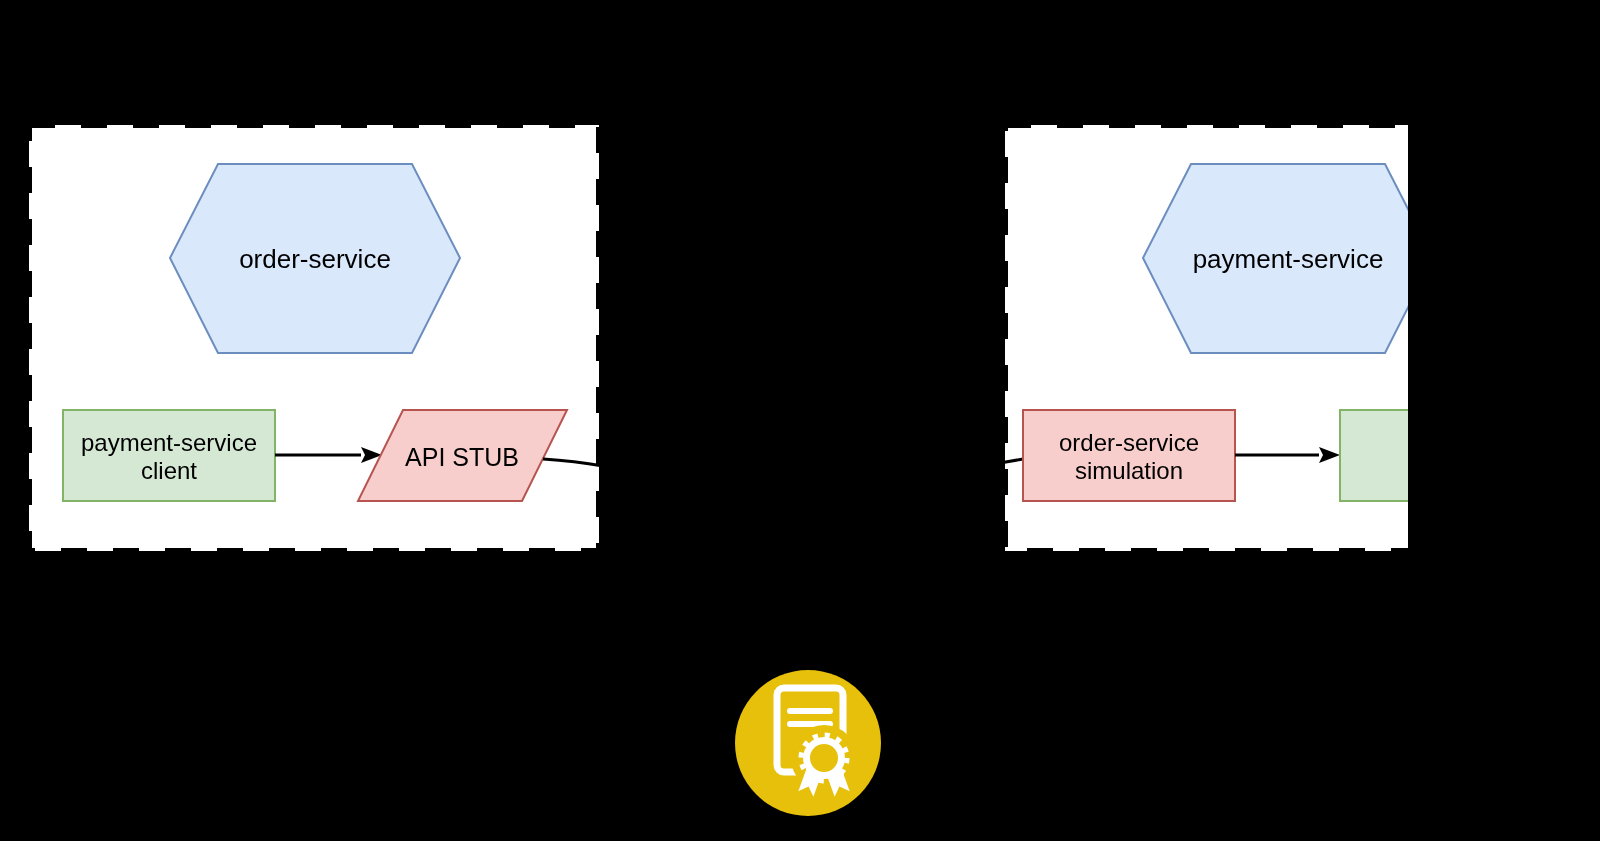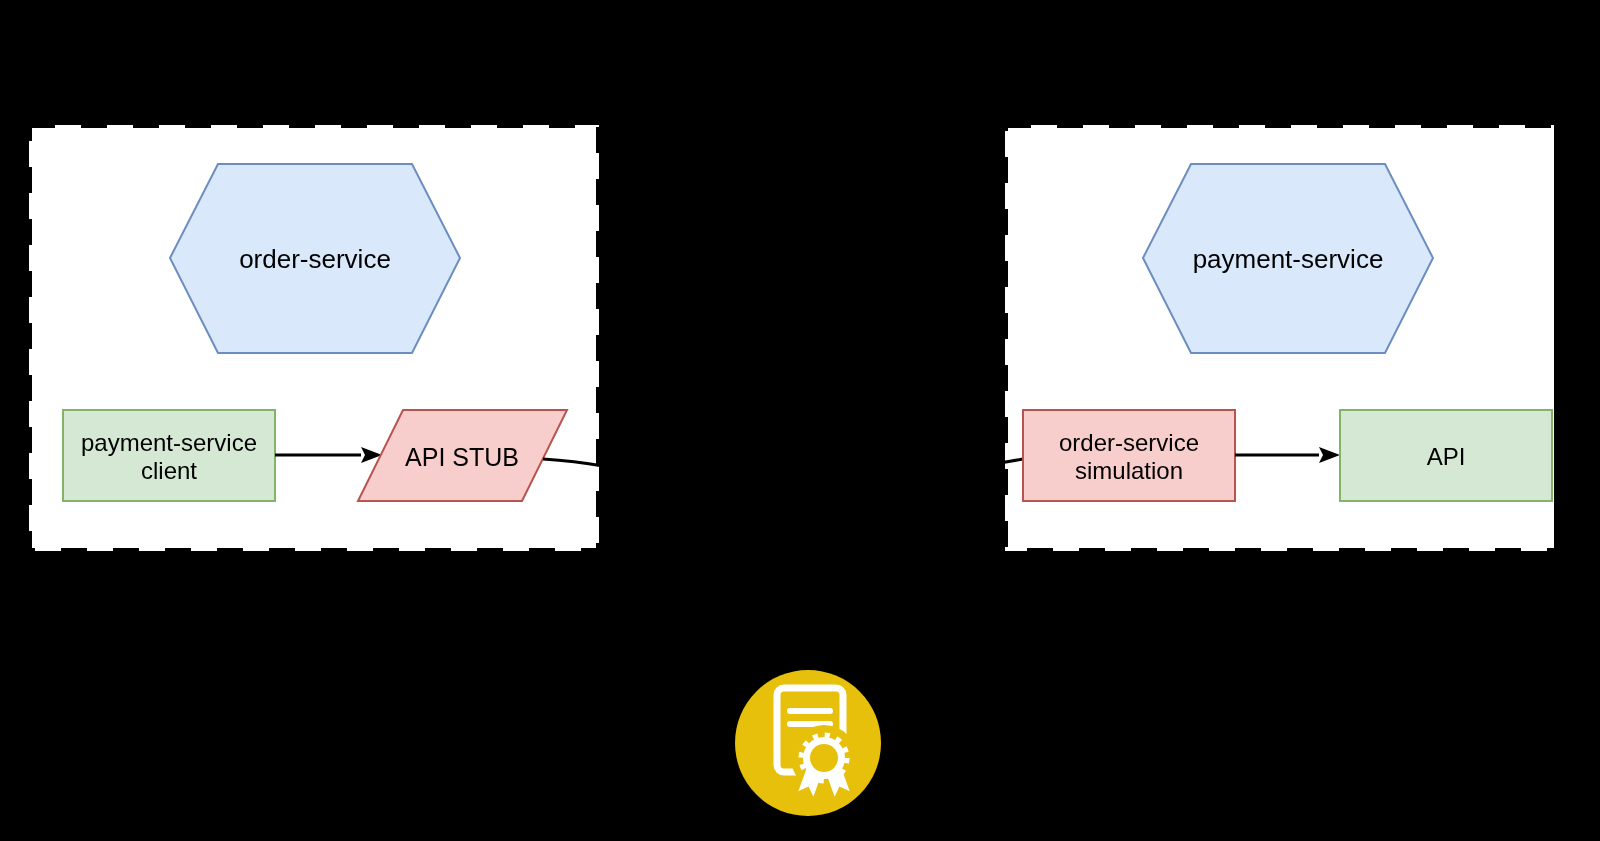--- a/index.html
+++ b/index.html
@@ -2,21 +2,21 @@
 <html><head>
 <meta charset="utf-8">
 <style>
   html, body {
     margin: 0;
     padding: 0;
     background: #000;
   }
   .canvas {
     position: relative;
-    width: 1554px;
+    width: 1408px;
     height: 841px;
     background: #000;
     overflow: hidden;
     font-family: "Liberation Sans", sans-serif;
   }
   svg text {
     font-family: "Liberation Sans", sans-serif;
     fill: #000000;
   }
   .svc-label   { font-size: 26px; }

